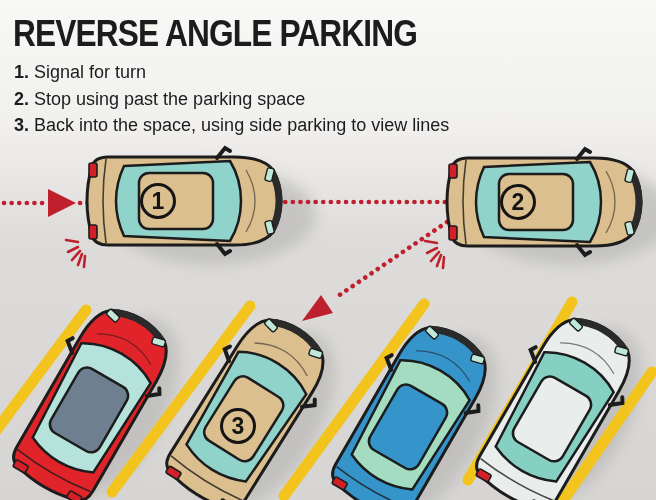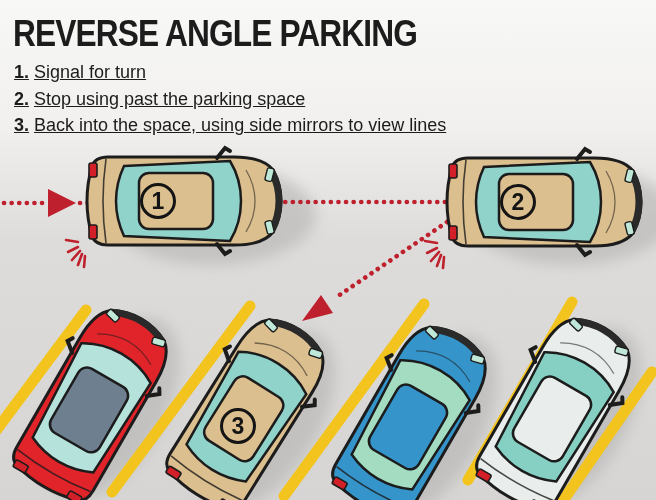--- a/index.html
+++ b/index.html
@@ -7,21 +7,21 @@
     position:relative;width:656px;height:500px;overflow:hidden;
     font-family:"Liberation Sans",sans-serif;
     background:linear-gradient(180deg,var(--bg-top,#f8f8f6) 0%,#f1f0ee 25%,#dddcda 48%,var(--bg-bottom,#d7d6d4) 100%);
   }
   .title{
     position:absolute;left:13px;top:13px;margin:0;
     font-size:36px;font-weight:700;letter-spacing:-1px;color:var(--text,#1c1c1c);
     transform:scaleX(.88);transform-origin:left top;white-space:nowrap;
   }
   .steps{position:absolute;left:14px;top:59px;color:var(--text,#1c1c1c);}
-  .step{font-size:18px;line-height:26.5px;white-space:nowrap;text-decoration:underline;}
+  .step{font-size:18px;line-height:26.5px;white-space:nowrap;}
   .step .num{font-weight:700;margin-right:5px;}
   svg.diagram{position:absolute;left:0;top:0;}
   .car.tan{--body:var(--car-tan,#dcbf8e);--glass:var(--glass-teal,#8fd3ca);}
   .car.red{--body:var(--car-red,#e0242a);--glass:var(--glass-red,#b5e2da);--roof:var(--roof-red,#6e8090);}
   .car.blue{--body:var(--car-blue,#3595cb);--glass:var(--glass-blue,#a3dcc0);}
   .car.white{--body:var(--car-white,#e9edec);--glass:var(--glass-white,#85d0c2);}
   .shadow{fill:var(--shadow,#b4b3b1);opacity:.6;filter:url(#soft);}
   .pline{stroke:var(--yellow,#f3c41e);stroke-width:11;stroke-linecap:round;}
   .dots{stroke:var(--red,#bf202d);stroke-width:4.6;stroke-linecap:round;stroke-dasharray:0.1 7.5;fill:none;}
   .arrowhead{fill:var(--red,#bf202d);}
@@ -36,21 +36,21 @@
   <h1 class="title">REVERSE ANGLE PARKING</h1>
 
   <div class="steps">
     <div class="step">
       <span class="num">1.</span><span>Signal for turn</span>
     </div>
     <div class="step">
       <span class="num">2.</span><span>Stop using past the parking space</span>
     </div>
     <div class="step">
-      <span class="num">3.</span><span>Back into the space, using side mirrors to view lines</span>
+      <span class="num">3.</span><span>Back into the space, using side parking to view lines</span>
     </div>
   </div>
 
   <svg class="diagram" width="656" height="500" viewBox="0 0 656 500">
     <defs>
       <filter id="soft" x="-40%" y="-40%" width="180%" height="180%">
         <feGaussianBlur stdDeviation="7"></feGaussianBlur>
       </filter>
 
       <g id="carshape">

